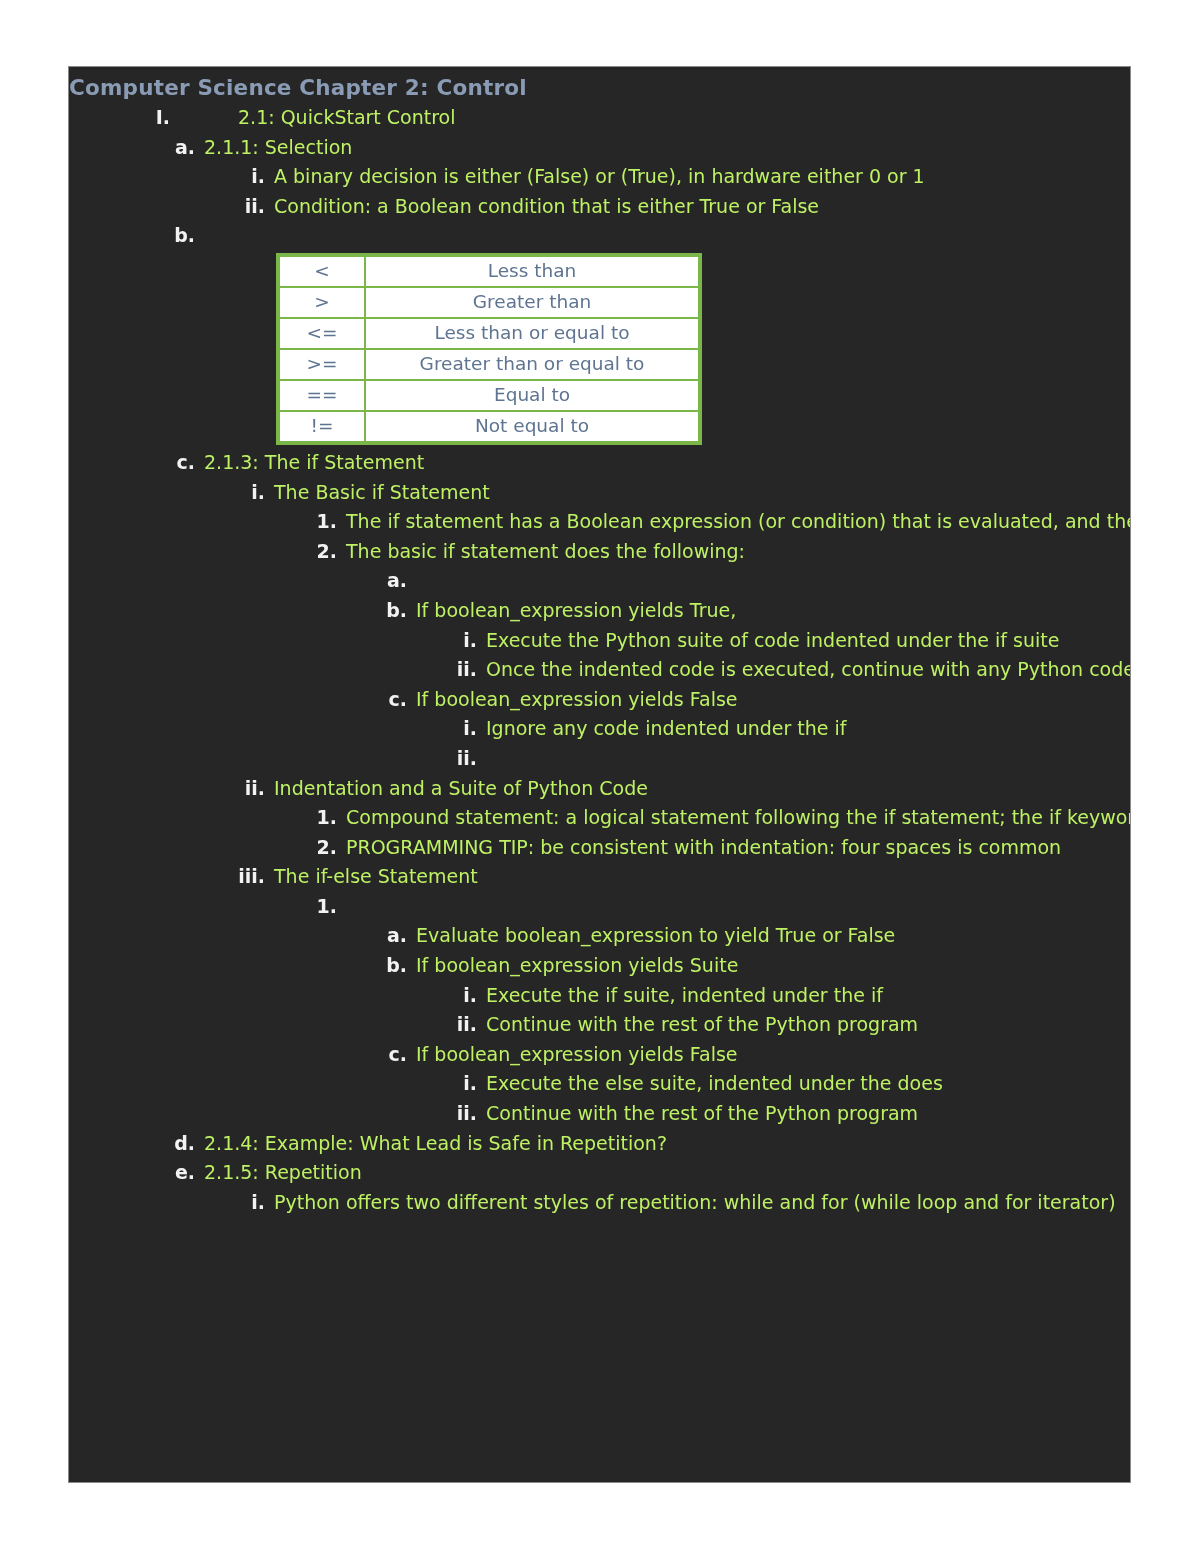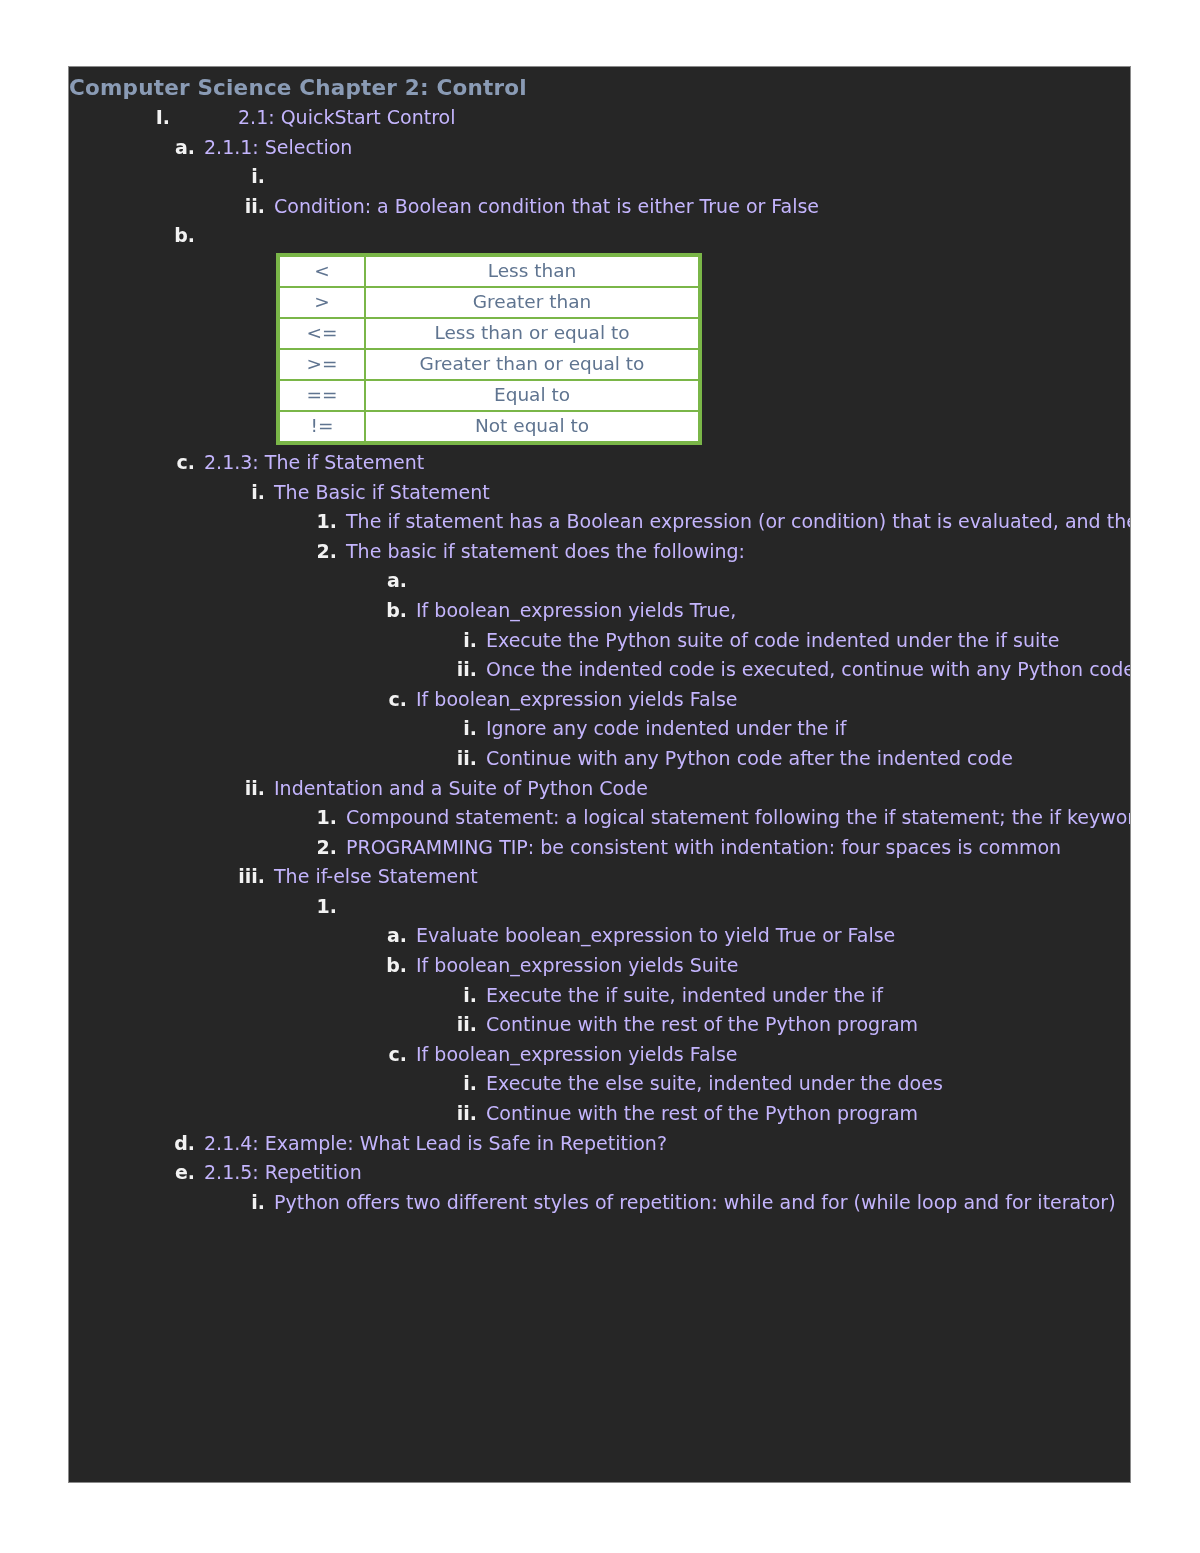--- a/index.html
+++ b/index.html
@@ -43,21 +43,21 @@
     color:#f2f2f2;
     font-weight:bold;
     font-size:19px;
     line-height:29.6px;
     text-align:right;
     flex:0 0 auto;
     box-sizing:border-box;
     padding-right:9px;
   }
   .tx{
-    color:#c4b5fd;
+    color:#bef264;
     font-size:19px;
     line-height:29.6px;
     flex:0 1 auto;
     box-sizing:border-box;
   }
 
   
   .lvl-I   .mk{width:110px;}
   .lvl-I   .tx{margin-left:59px;}
   .lvl-a   .mk{width:135px;}
@@ -104,20 +104,21 @@
           <div class="row lvl-I">
             <div class="mk">I.</div>
             <div class="tx">2.1: QuickStart Control</div>
           </div>
           <div class="row lvl-a">
             <div class="mk">a.</div>
             <div class="tx">2.1.1: Selection</div>
           </div>
           <div class="row lvl-i">
             <div class="mk">i.</div>
+            <div class="tx w2">A binary decision is either (False) or (True), in hardware either 0 or 1</div>
           </div>
           <div class="row lvl-i">
             <div class="mk">ii.</div>
             <div class="tx w2">Condition: a Boolean condition that is either True or False</div>
           </div>
           <div class="row lvl-a">
             <div class="mk">b.</div>
           </div>
           <div class="tblwrap">
             <table class="ops">
@@ -183,21 +184,20 @@
           <div class="row lvl-a2">
             <div class="mk">c.</div>
             <div class="tx w2">If boolean_expression yields False</div>
           </div>
           <div class="row lvl-i2">
             <div class="mk">i.</div>
             <div class="tx w2">Ignore any code indented under the if</div>
           </div>
           <div class="row lvl-i2">
             <div class="mk">ii.</div>
-            <div class="tx w2">Continue with any Python code after the indented code</div>
           </div>
           <div class="row lvl-i">
             <div class="mk">ii.</div>
             <div class="tx w2">Indentation and a Suite of Python Code</div>
           </div>
           <div class="row lvl-1">
             <div class="mk">1.</div>
             <div class="tx w1">Compound statement: a logical statement following the if statement; the if keyword is part of the header and the set of indented statements is called the suite</div>
           </div>
           <div class="row lvl-1">

